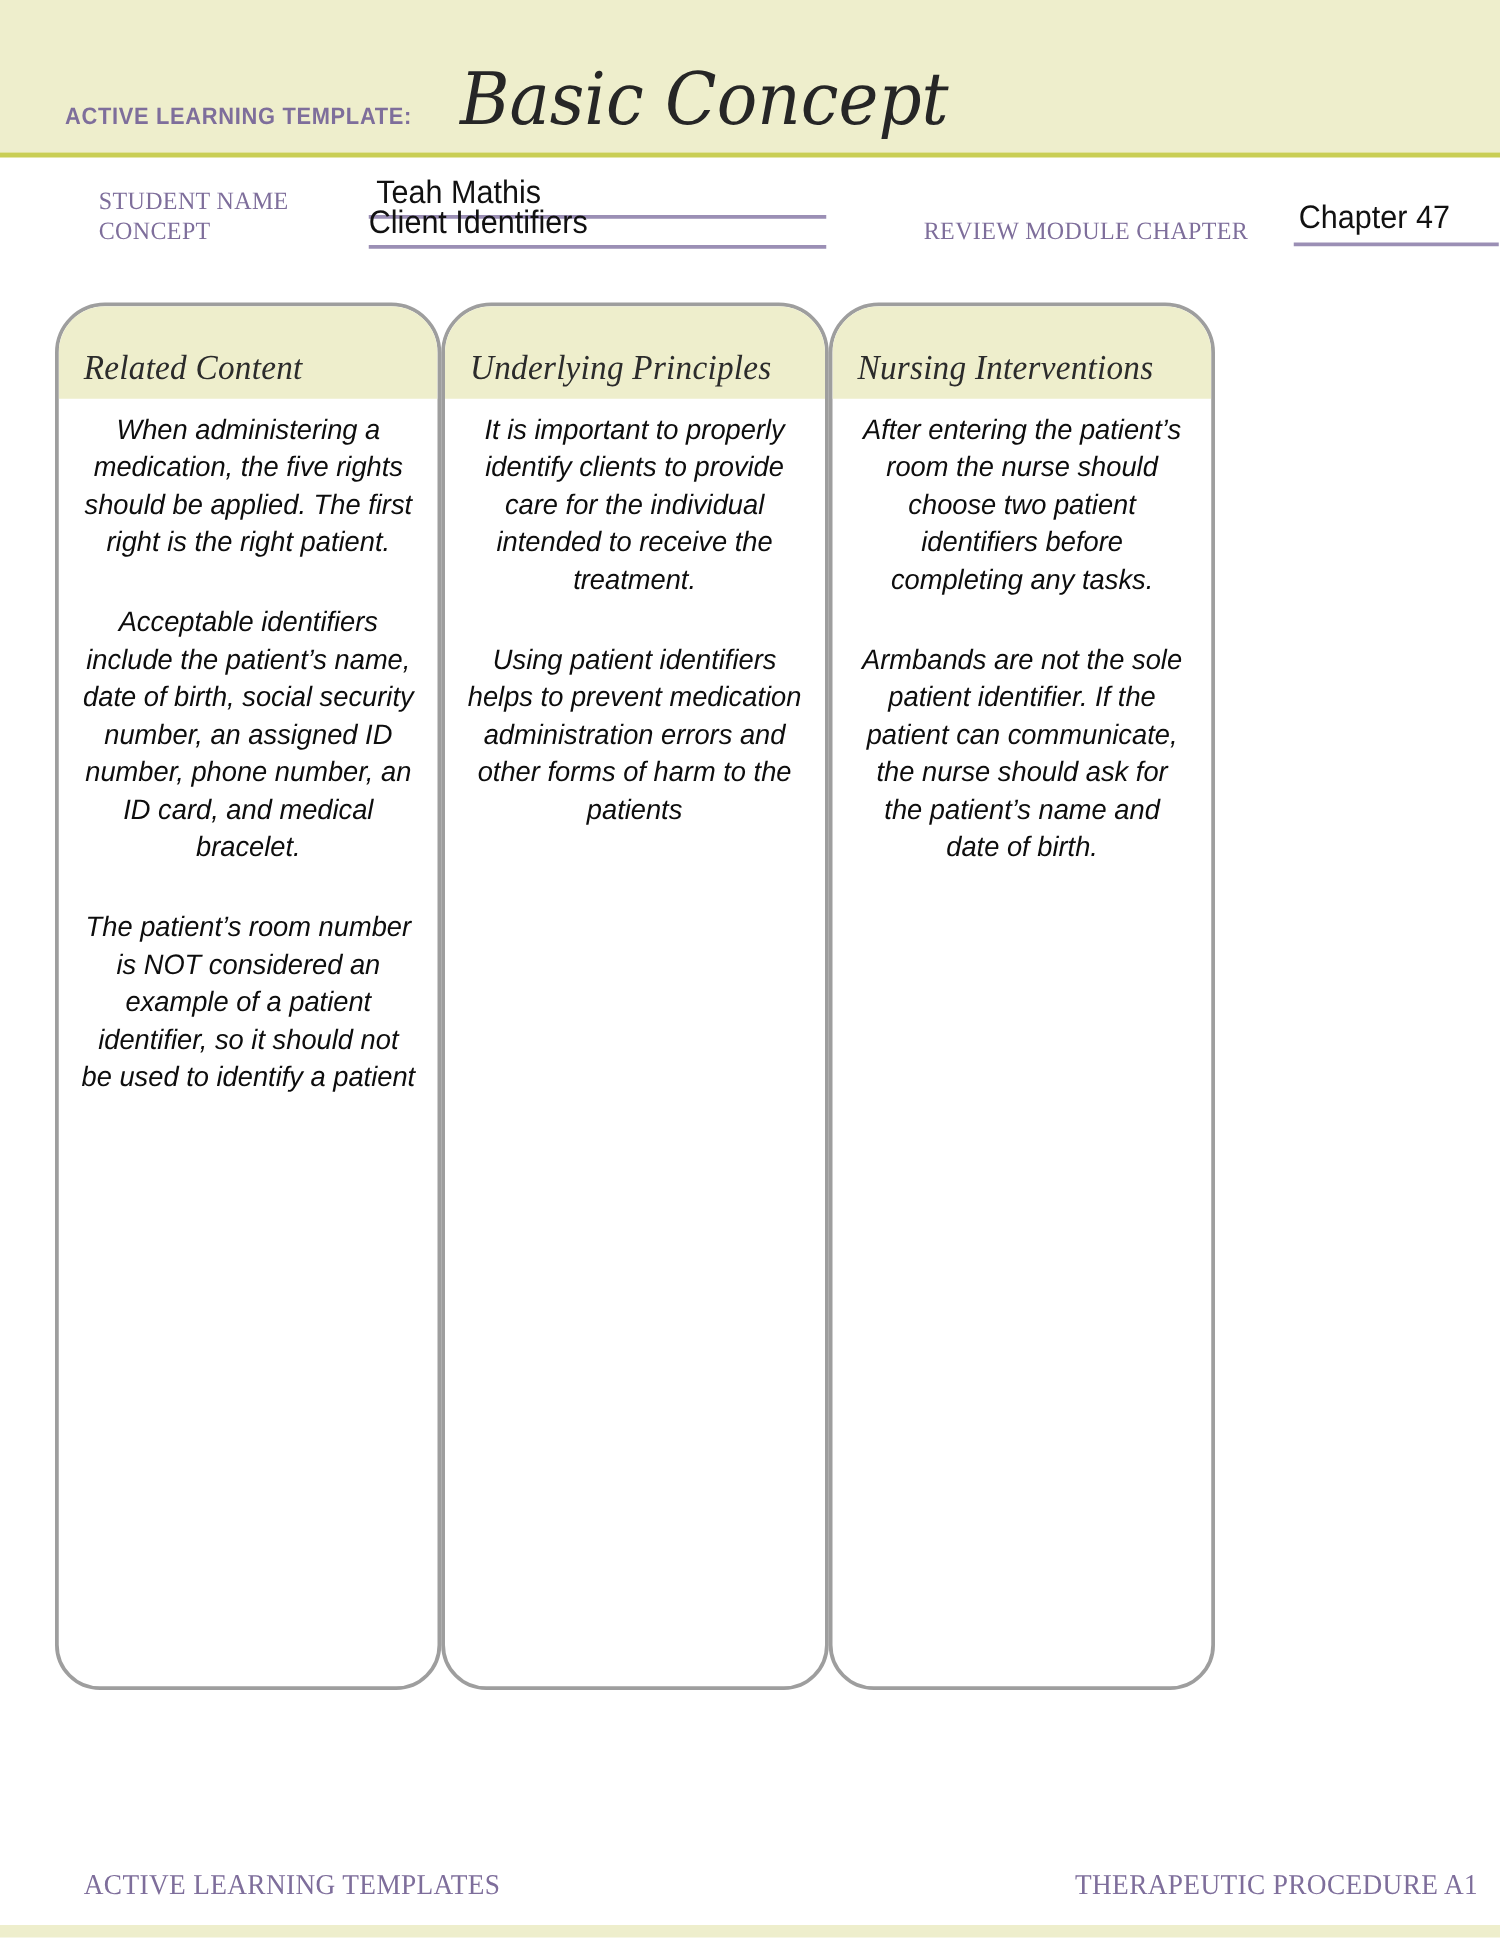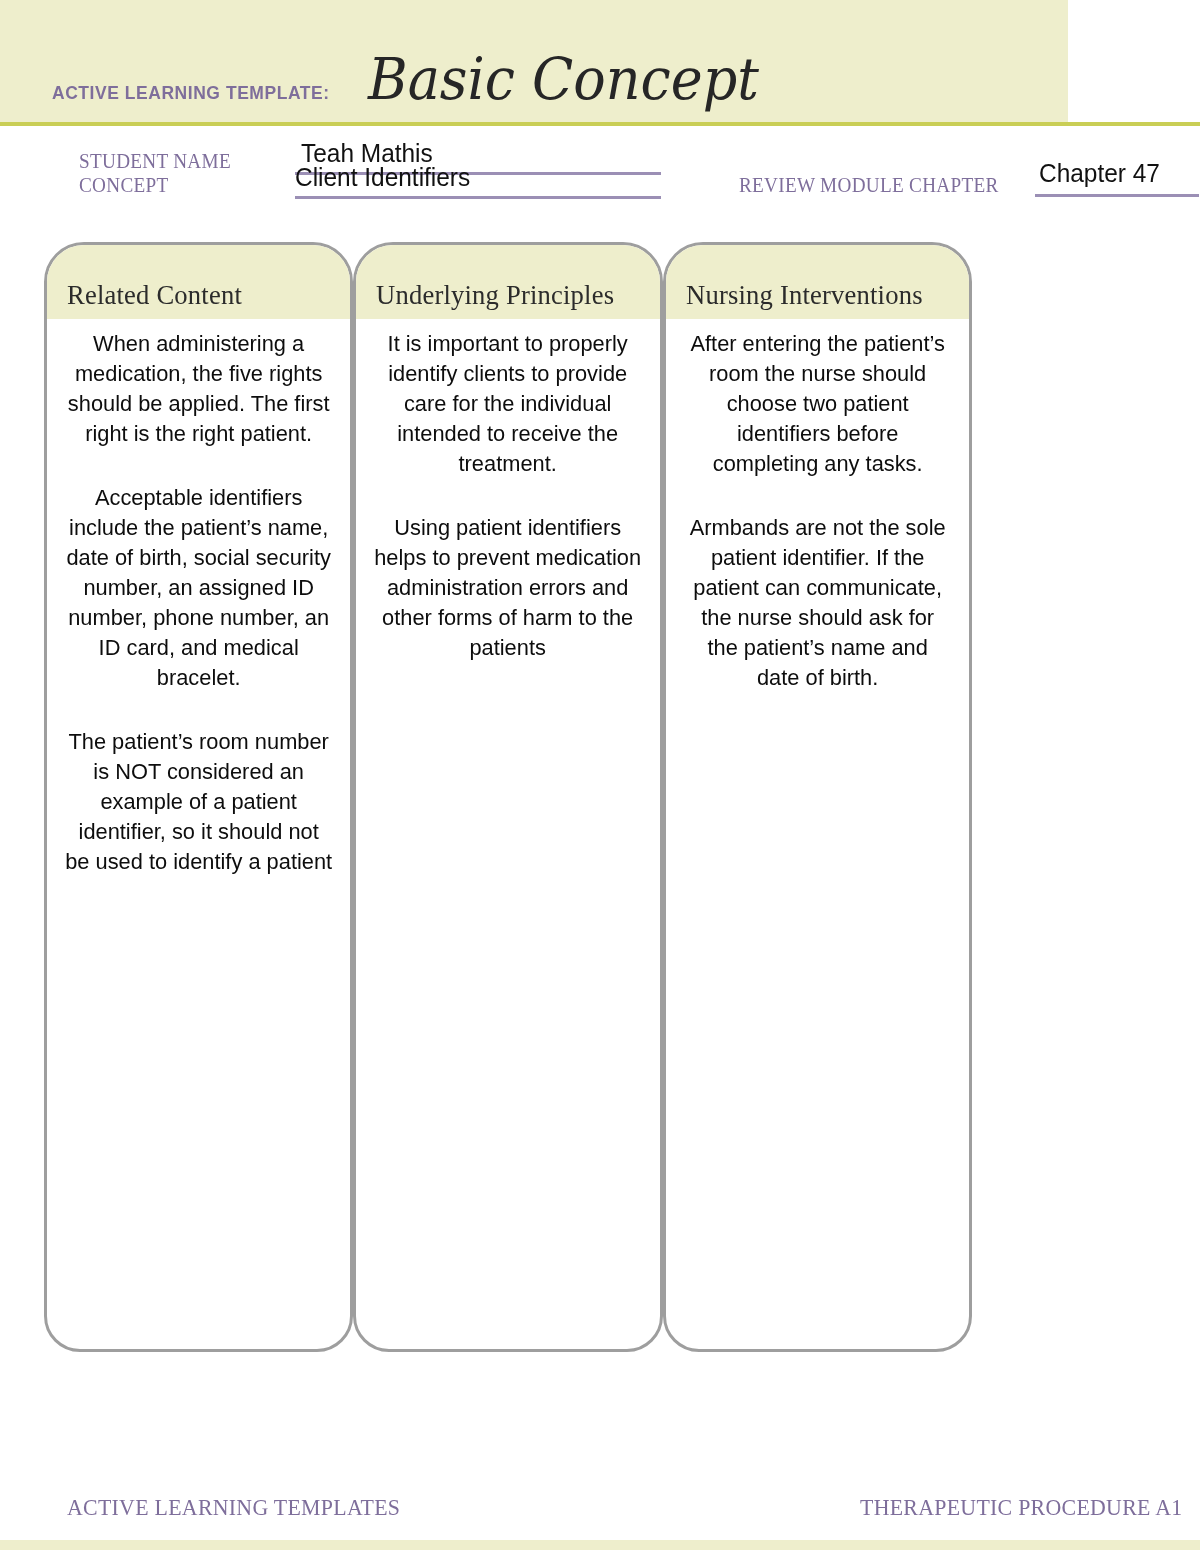--- a/index.html
+++ b/index.html
@@ -12,21 +12,21 @@
     height: 1553px;
     position: relative;
     font-family: "Liberation Sans", sans-serif;
     overflow: hidden;
   }
 
   
   .banner {
     position: absolute;
     left: 0; top: 0;
-    width: 1068px;
+    width: 1200px;
     height: 122px;
     background: #EEEECC;
     box-sizing: border-box;
     padding-left: 35px;
   }
   .banner-rule {
     position: absolute;
     left: 0; top: 122px;
     width: 1200px;
     height: 4px;
@@ -106,20 +106,21 @@
 
   
   .cards {
     position: absolute;
     left: 44px;
     top: 242px;
     width: 928px;
     height: 1110px;
     display: flex;
     justify-content: center;
+    font-style: italic;
   }
   .card {
     width: 357px;
     box-sizing: border-box;
     border: 3px solid #9E9E9E;
     border-radius: 40px 40px 36px 36px;
     background: #ffffff;
     overflow: hidden;
     display: flex;
     flex-direction: column;

